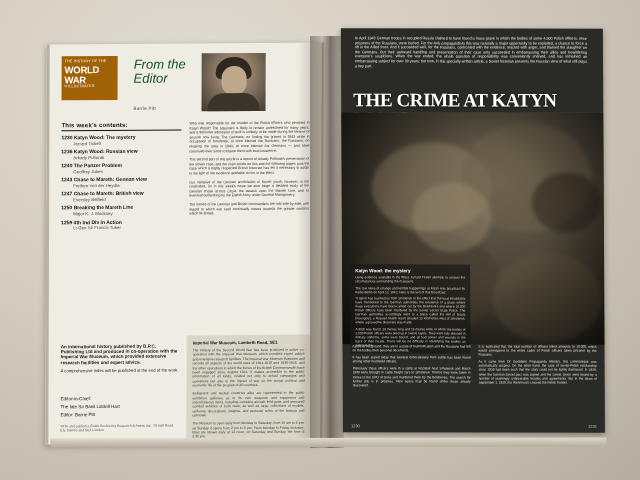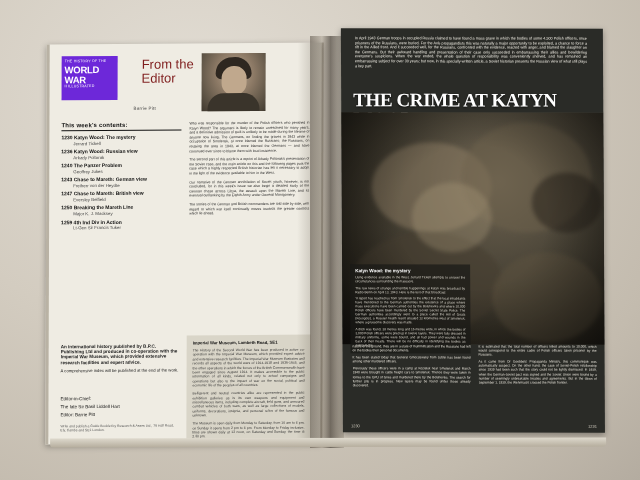--- a/index.html
+++ b/index.html
@@ -91,47 +91,48 @@
     box-sizing: border-box;
   }
 
   
   #masthead {
     position: absolute;
     left: 12px;
     top: 12px;
     width: 56px;
     height: 44px;
-    background: #6d28d9;
+    background: #a16207;
     color: #fff;
     font-size: 5px;
     line-height: 6px;
     padding: 3px 3px;
     box-sizing: border-box;
     font-weight: bold;
     letter-spacing: 0.2px;
   }
   #masthead .ww {
     font-size: 9.5px;
     line-height: 9.5px;
     letter-spacing: -0.3px;
     margin-top: 2px;
   }
   #masthead .tiny { font-size: 3.6px; line-height: 4.2px; font-weight: normal;}
 
   
   #editor-head {
     position: absolute;
-    left: 92px;
+    left: 84px;
     top: 14px;
     width: 96px;
-    color: #7f1d1d;
+    color: #14532d;
     font-size: 13px;
     line-height: 14px;
     font-weight: 300;
+    font-style: italic;
   }
   #editor-byline {
     position: absolute;
     left: 84px;
     top: 62px;
     font-size: 4.4px;
     color: #333;
     letter-spacing: .3px;
   }
 

